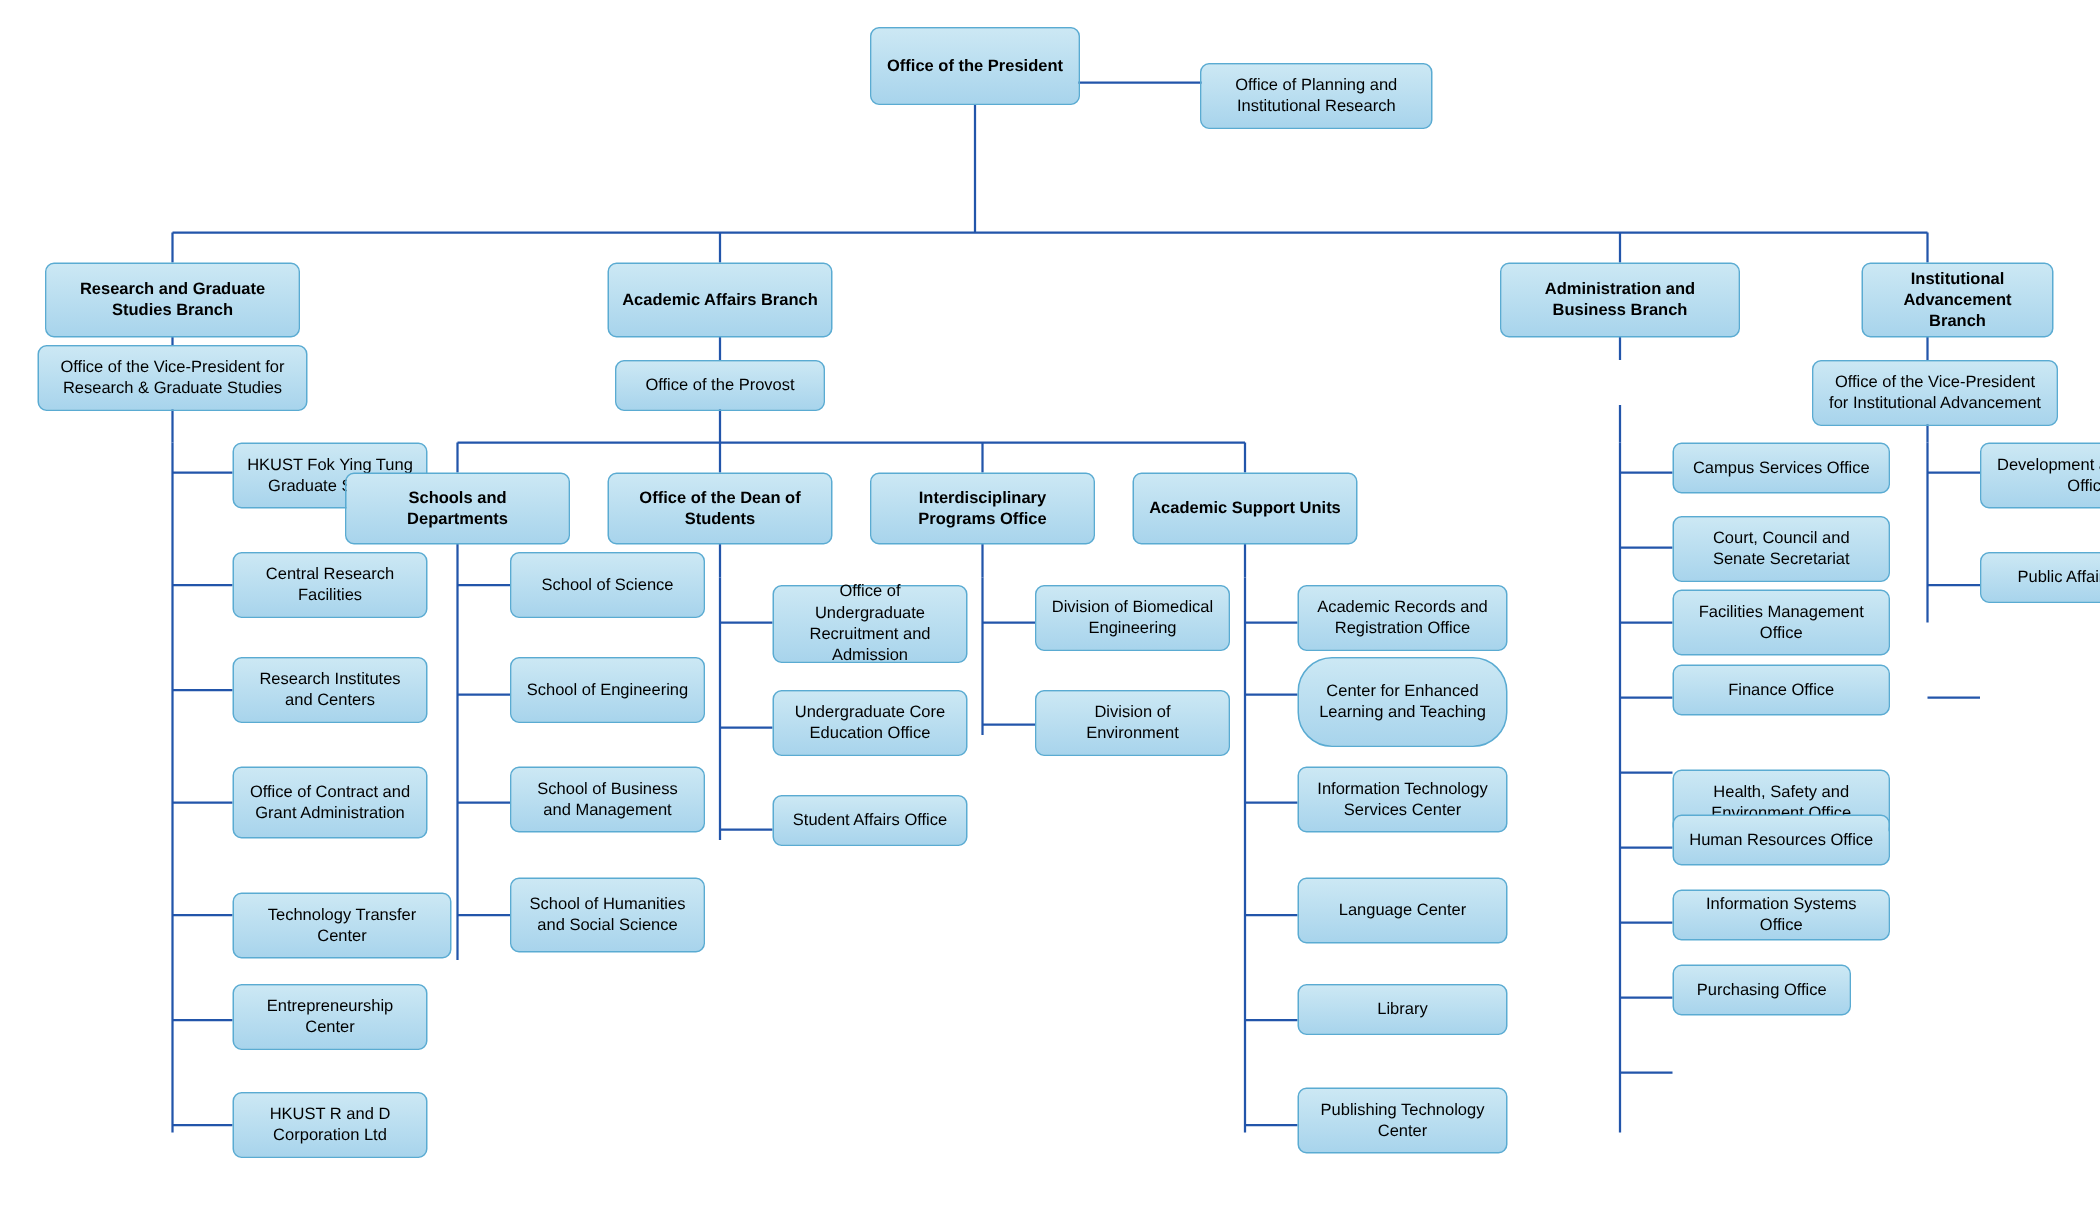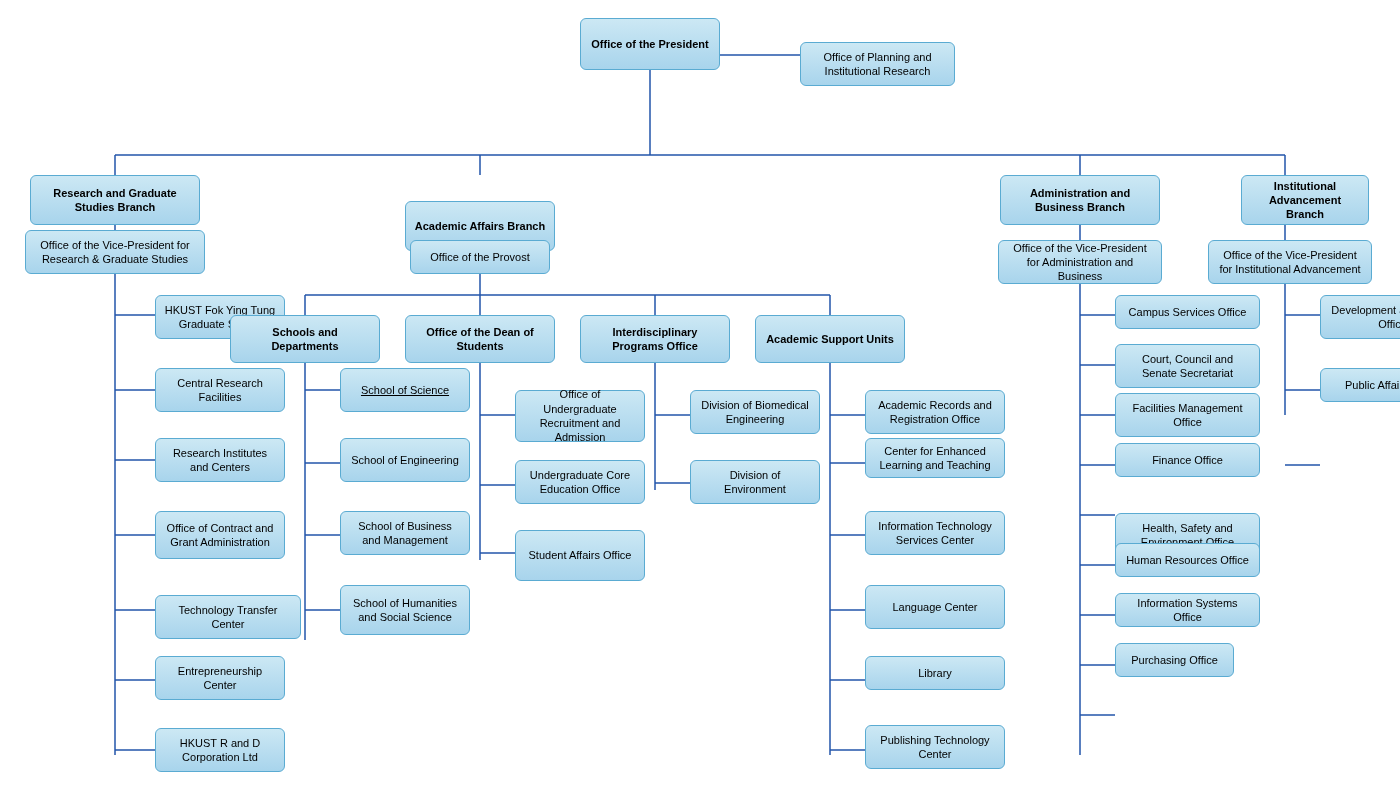--- a/index.html
+++ b/index.html
@@ -151,69 +151,67 @@
 and Centers</div>
   <div class="node" style="left:155px;top:511px;width:130px;height:48px;">Office of Contract and
 Grant Administration</div>
   <div class="node" style="left:155px;top:595px;width:146px;height:44px;">Technology Transfer
 Center</div>
   <div class="node" style="left:155px;top:656px;width:130px;height:44px;">Entrepreneurship
 Center</div>
   <div class="node" style="left:155px;top:728px;width:130px;height:44px;">HKUST R and D
 Corporation Ltd</div>
 
-  <div class="node bold" style="left:405px;top:175px;width:150px;height:50px;margin-top:26px;">Academic Affairs
+  <div class="node bold" style="left:405px;top:175px;width:150px;height:50px;">Academic Affairs
 Branch</div>
   <div class="node" style="left:410px;top:240px;width:140px;height:34px;">Office of the Provost</div>
 
   <div class="node bold" style="left:230px;top:315px;width:150px;height:48px;">Schools and
 Departments</div>
-  <div class="node" style="left:340px;top:368px;width:130px;height:44px;text-decoration:underline;">School of
+  <div class="node" style="left:340px;top:368px;width:130px;height:44px;">School of
 Science</div>
   <div class="node" style="left:340px;top:438px;width:130px;height:44px;">School of
 Engineering</div>
   <div class="node" style="left:340px;top:511px;width:130px;height:44px;">School of Business
 and Management</div>
   <div class="node" style="left:340px;top:585px;width:130px;height:50px;">School of Humanities
 and Social Science</div>
 
   <div class="node bold" style="left:405px;top:315px;width:150px;height:48px;">Office of the
 Dean of Students</div>
   <div class="node" style="left:515px;top:390px;width:130px;height:52px;">Office of Undergraduate
 Recruitment and
 Admission</div>
   <div class="node" style="left:515px;top:460px;width:130px;height:44px;">Undergraduate Core
 Education Office</div>
-  <div class="node" style="left:515px;top:530px;width:130px;height:51px;">Student Affairs Office</div>
+  <div class="node" style="left:515px;top:530px;width:130px;height:34px;">Student Affairs Office</div>
 
   <div class="node bold" style="left:580px;top:315px;width:150px;height:48px;">Interdisciplinary
 Programs Office</div>
   <div class="node" style="left:690px;top:390px;width:130px;height:44px;">Division of Biomedical
 Engineering</div>
   <div class="node" style="left:690px;top:460px;width:130px;height:44px;">Division of
 Environment</div>
 
   <div class="node bold" style="left:755px;top:315px;width:150px;height:48px;">Academic
 Support Units</div>
   <div class="node" style="left:865px;top:390px;width:140px;height:44px;">Academic Records and
 Registration Office</div>
-  <div class="node" style="left:865px;top:438px;width:140px;height:40px;">Center for Enhanced
+  <div class="node" style="left:865px;top:438px;width:140px;height:60px;border-radius:23px;">Center for Enhanced
 Learning and Teaching</div>
   <div class="node" style="left:865px;top:511px;width:140px;height:44px;">Information Technology
 Services Center</div>
   <div class="node" style="left:865px;top:585px;width:140px;height:44px;">Language
 Center</div>
   <div class="node" style="left:865px;top:656px;width:140px;height:34px;">Library</div>
   <div class="node" style="left:865px;top:725px;width:140px;height:44px;">Publishing Technology
 Center</div>
 
   <div class="node bold" style="left:1000px;top:175px;width:160px;height:50px;">Administration and
 Business Branch</div>
-  <div class="node" style="left:998px;top:240px;width:164px;height:44px;">Office of the Vice-President for
-Administration and Business</div>
 
   <div class="node" style="left:1115px;top:295px;width:145px;height:34px;">Campus Services Office</div>
   <div class="node" style="left:1115px;top:344px;width:145px;height:44px;">Court, Council and
 Senate Secretariat</div>
   <div class="node" style="left:1115px;top:393px;width:145px;height:44px;">Facilities Management
 Office</div>
   <div class="node" style="left:1115px;top:443px;width:145px;height:34px;">Finance Office</div>
   <div class="node" style="left:1115px;top:493px;width:145px;height:44px;margin-top:20px;">Health, Safety and
 Environment Office</div>
   <div class="node" style="left:1115px;top:543px;width:145px;height:34px;">Human Resources Office</div>

